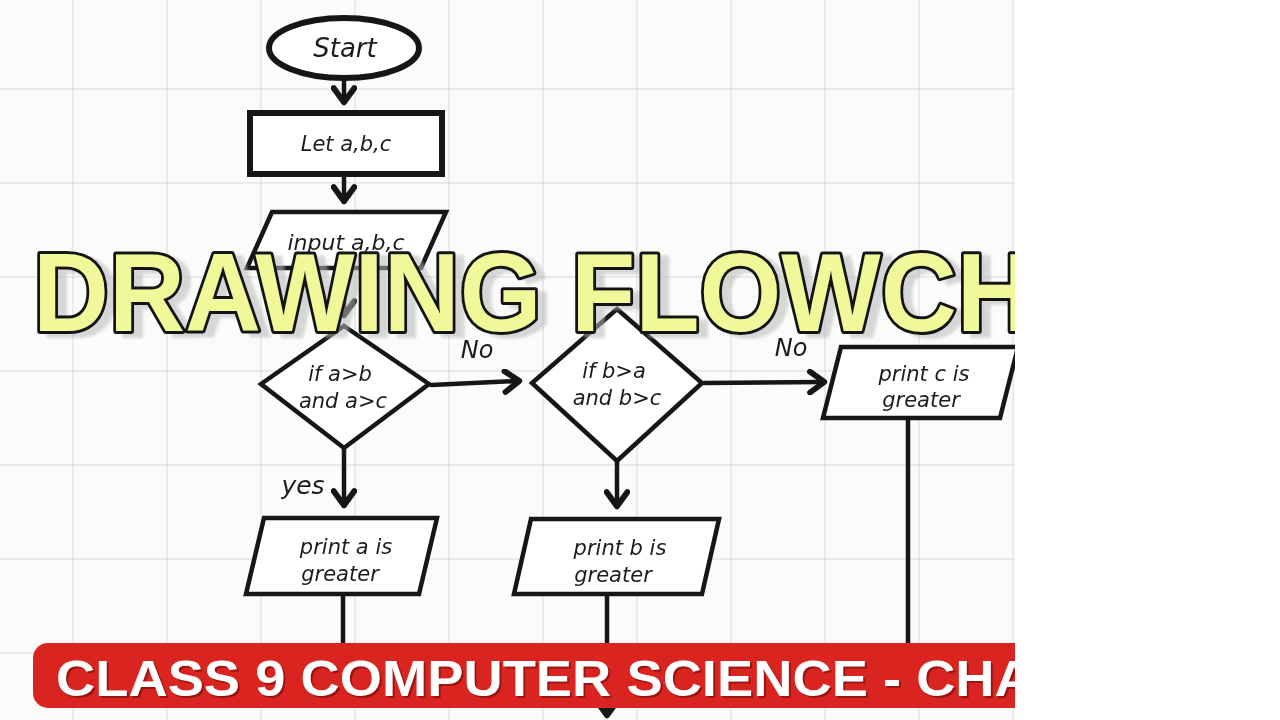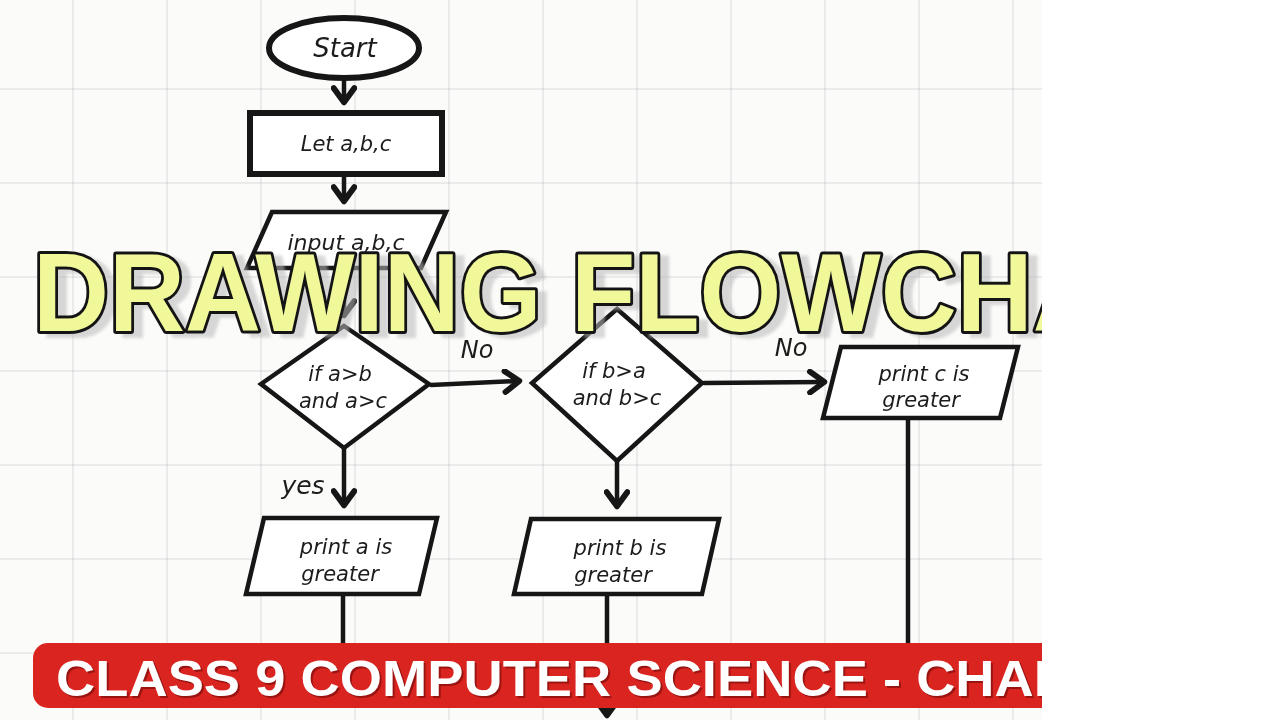--- a/index.html
+++ b/index.html
@@ -2,21 +2,20 @@
 <html><head>
 <meta charset="utf-8">
 <style>
   html,body{margin:0;padding:0;background:#ffffff;}
   #stage{
     position:relative;
     width:1015px;height:720px;
     overflow:hidden;
     background:#fbfbfa;
     font-family:"DejaVu Sans", sans-serif;
-    padding-left:27px;
   }
   
   #grid{
     position:absolute;inset:0;
     background-image:
       linear-gradient(to right, rgba(120,120,135,0.13) 2px, transparent 2px),
       linear-gradient(to bottom, rgba(120,120,135,0.13) 2px, transparent 2px);
     background-size:94px 94px;
     background-position:72px 88px;
   }

